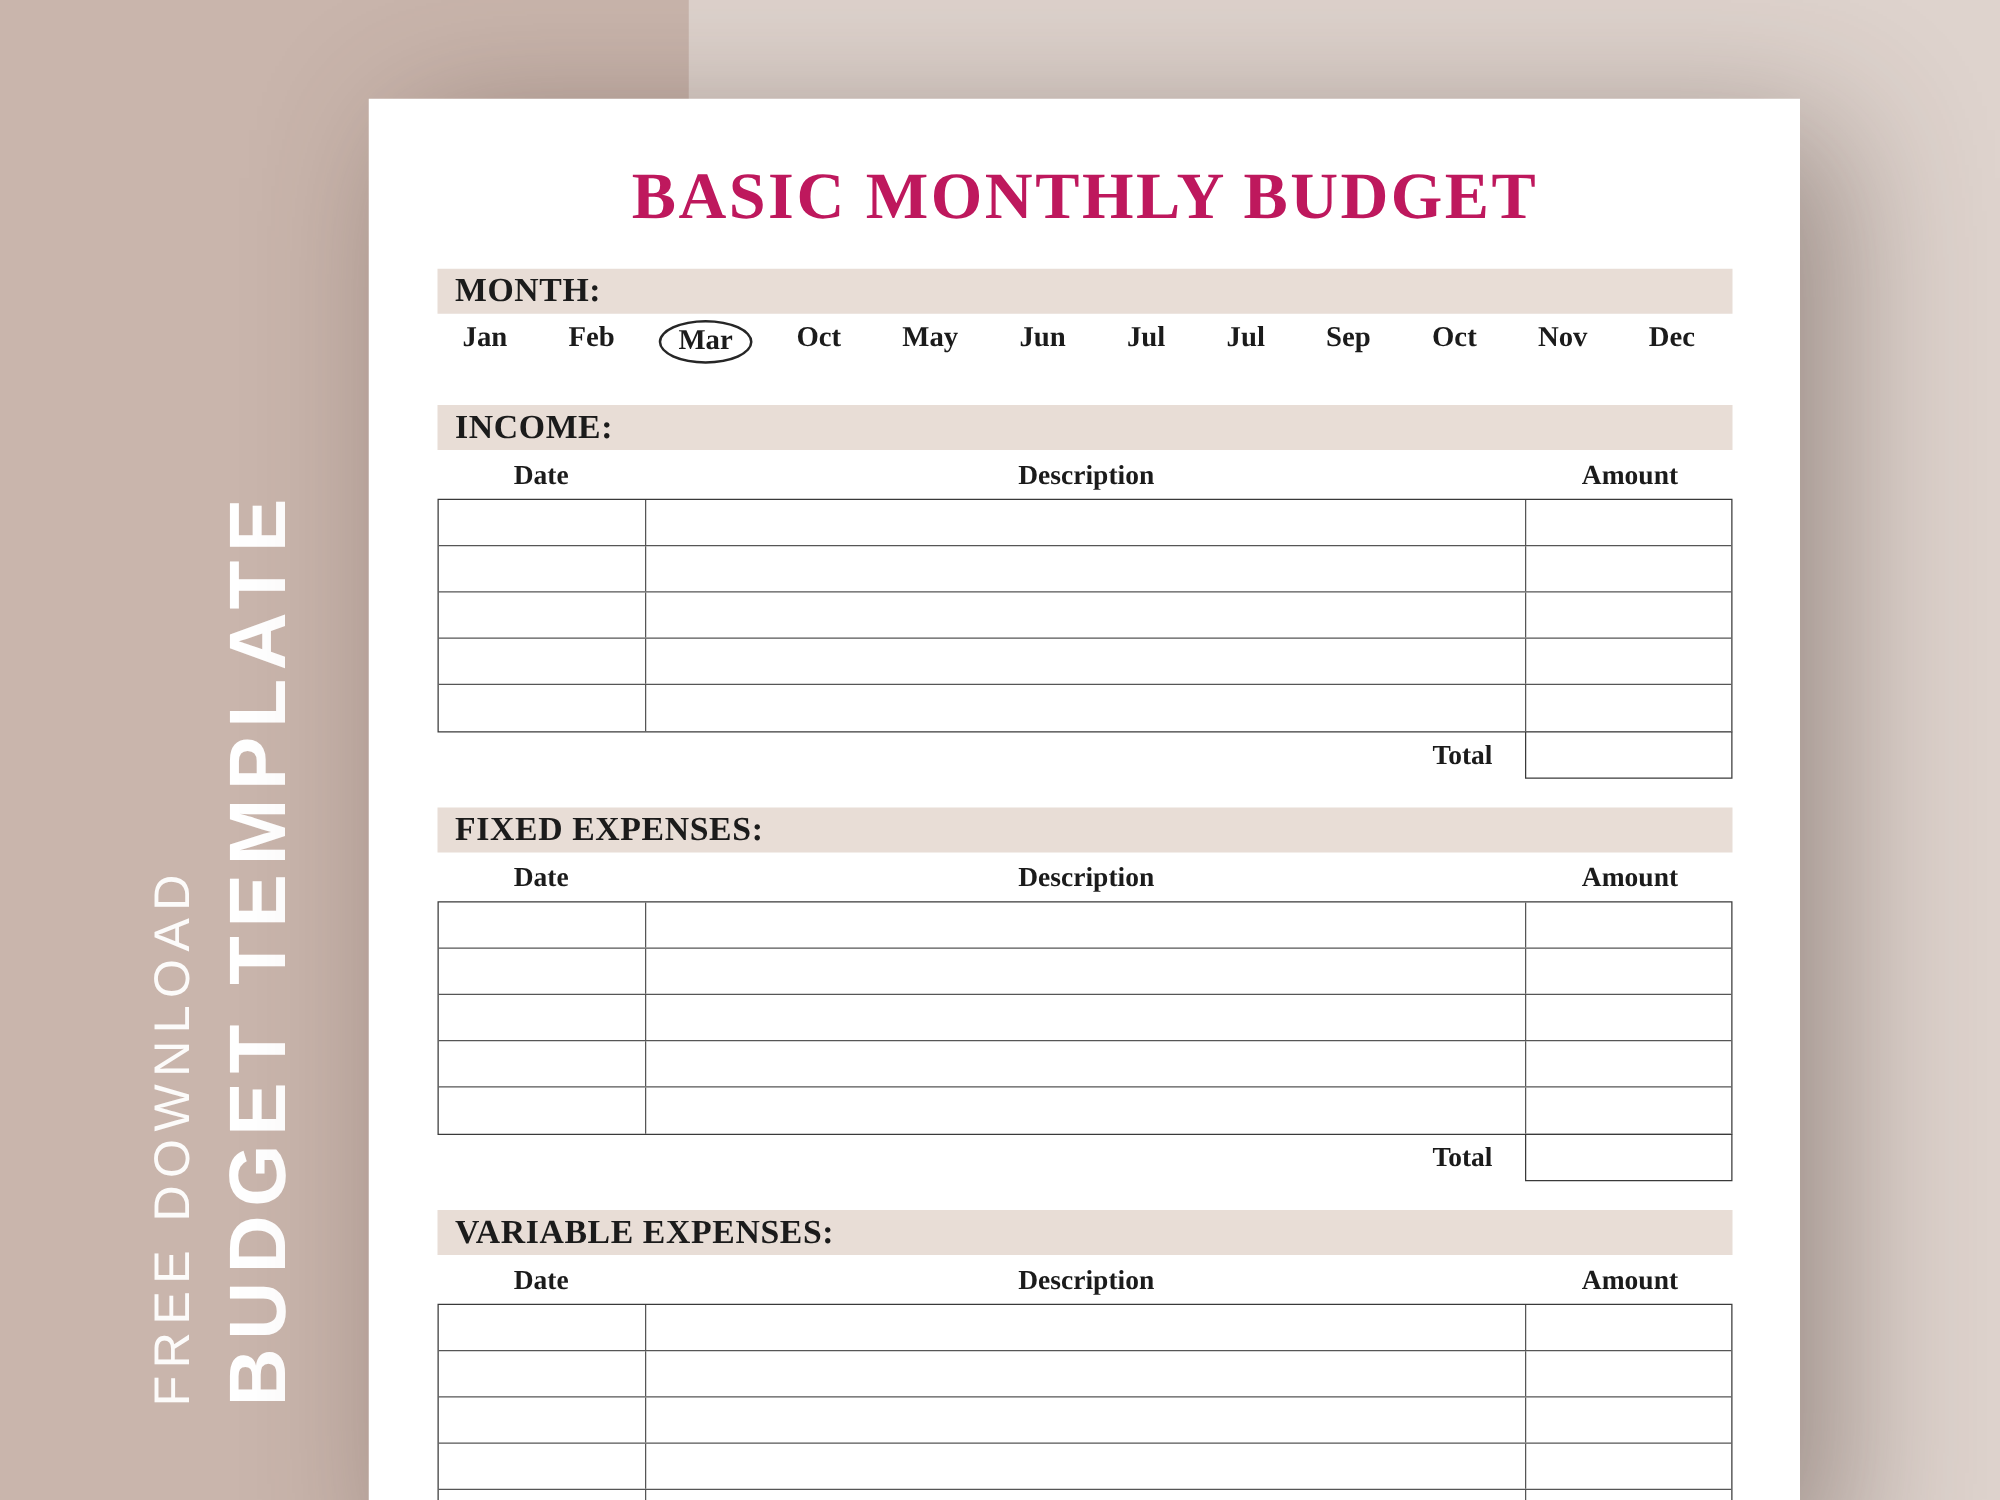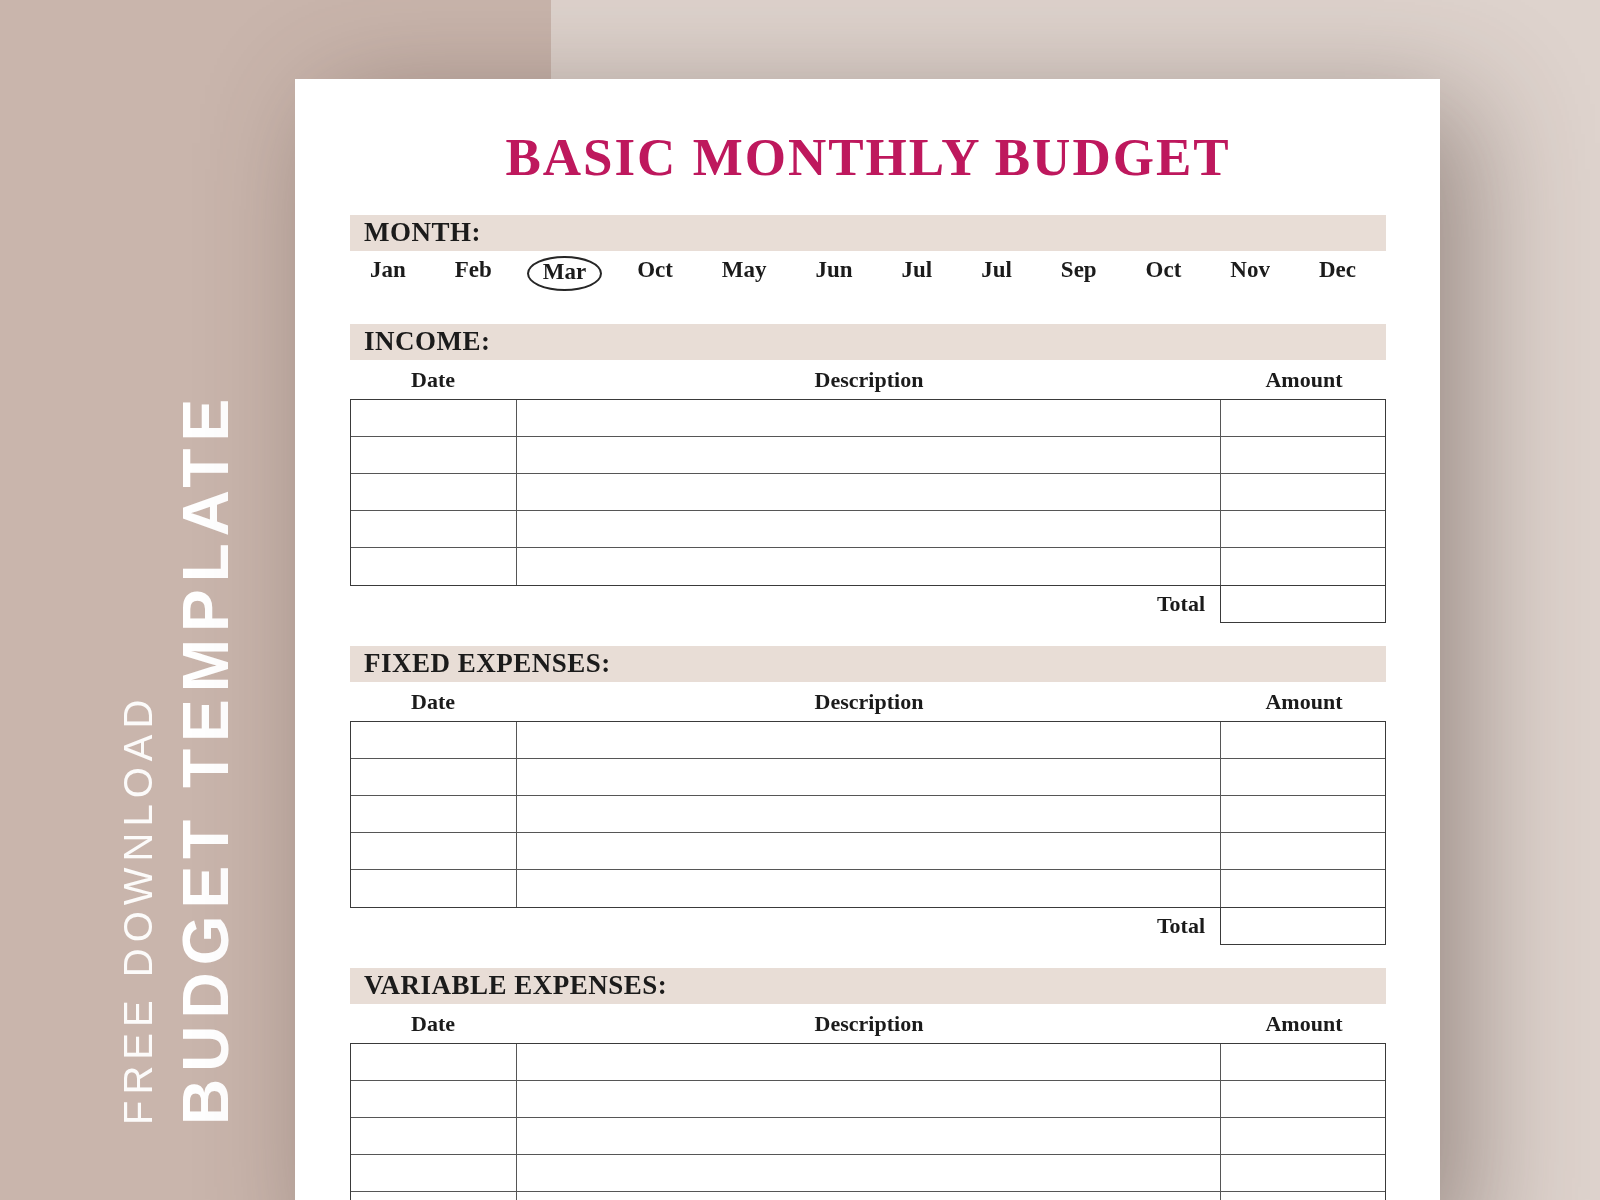--- a/index.html
+++ b/index.html
@@ -95,21 +95,21 @@
   }
   .t-row:last-child{border-bottom:none;}
   .cell{height:100%;}
   .cell.c-date,.cell.c-desc{border-right:1px solid #565656;}
 
   .total-row{
     display:flex;justify-content:flex-end;align-items:center;
     margin-top:-1px;
   }
   .total-label{
-    font-size:22px;font-weight:700;margin-right:15px;
+    font-size:22px;font-weight:700;margin-right:26px;
   }
   .total-cell{
     width:166px;height:38px;
     border:1px solid var(--border);
     background:var(--page-bg);
   }
 </style>
 </head>
 <body>
 

